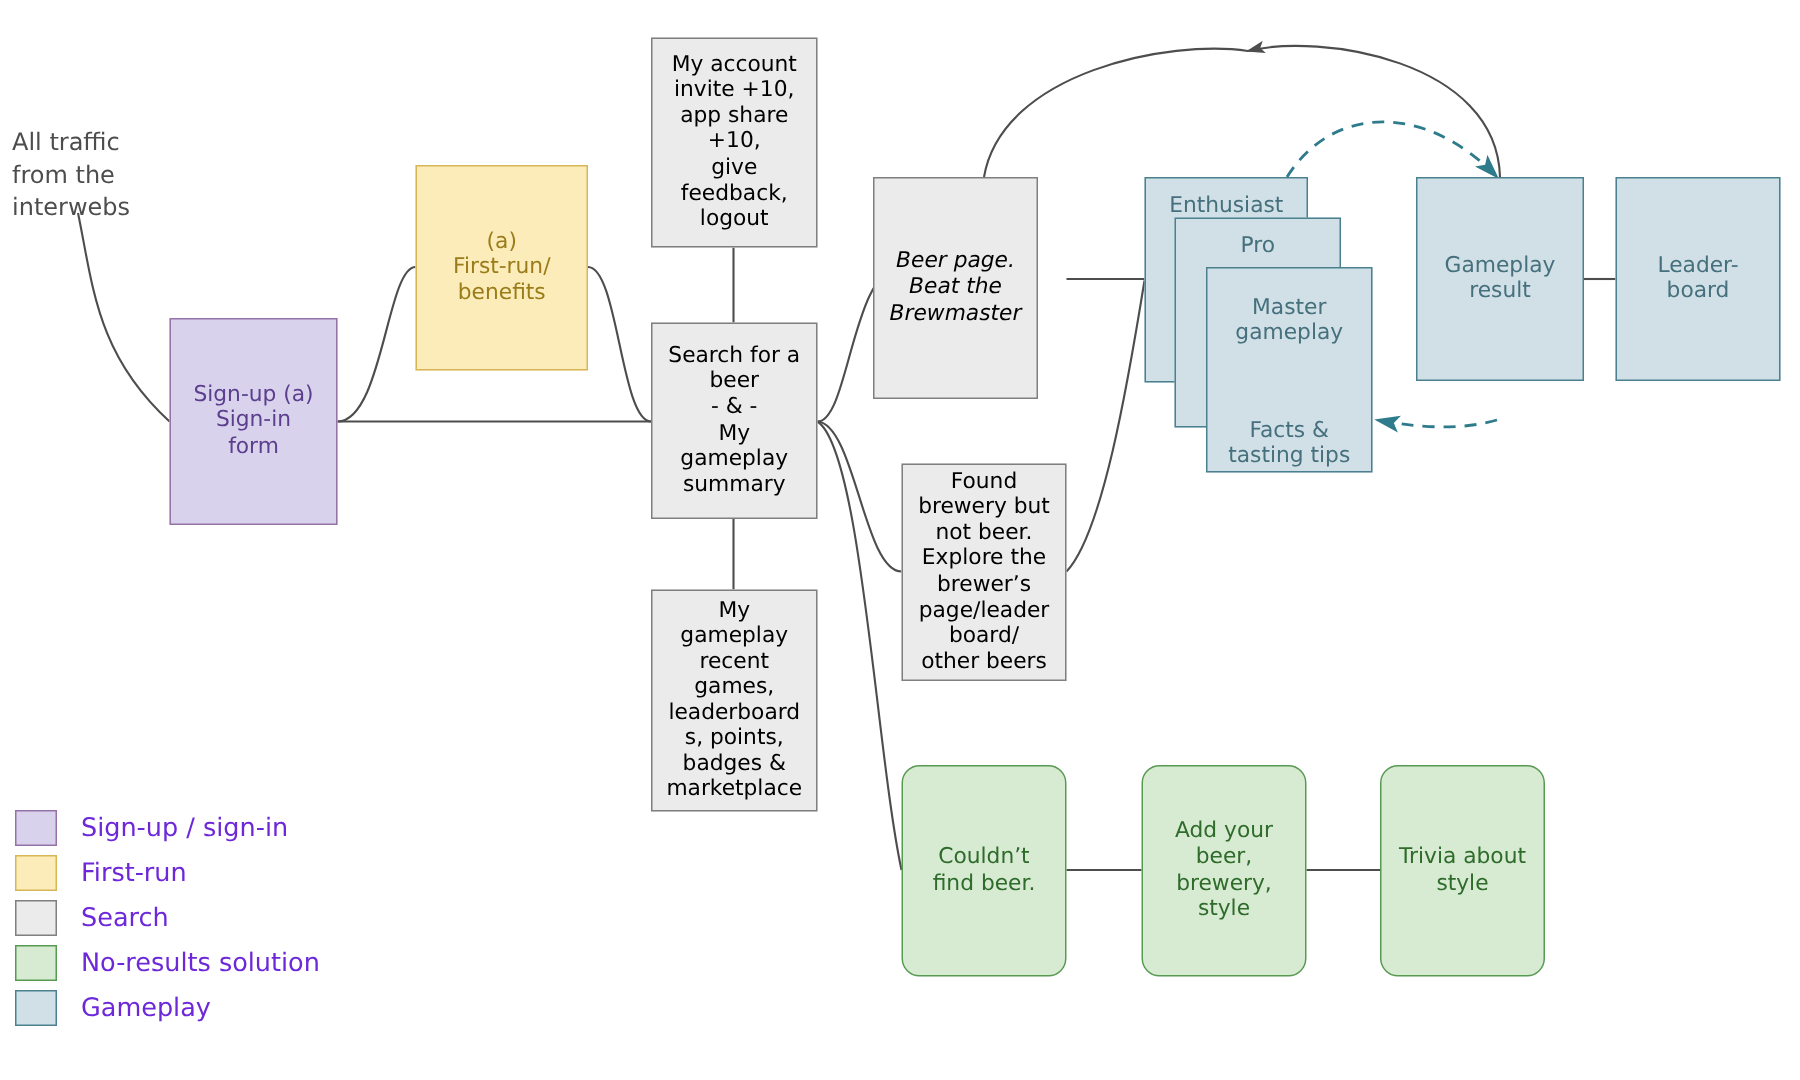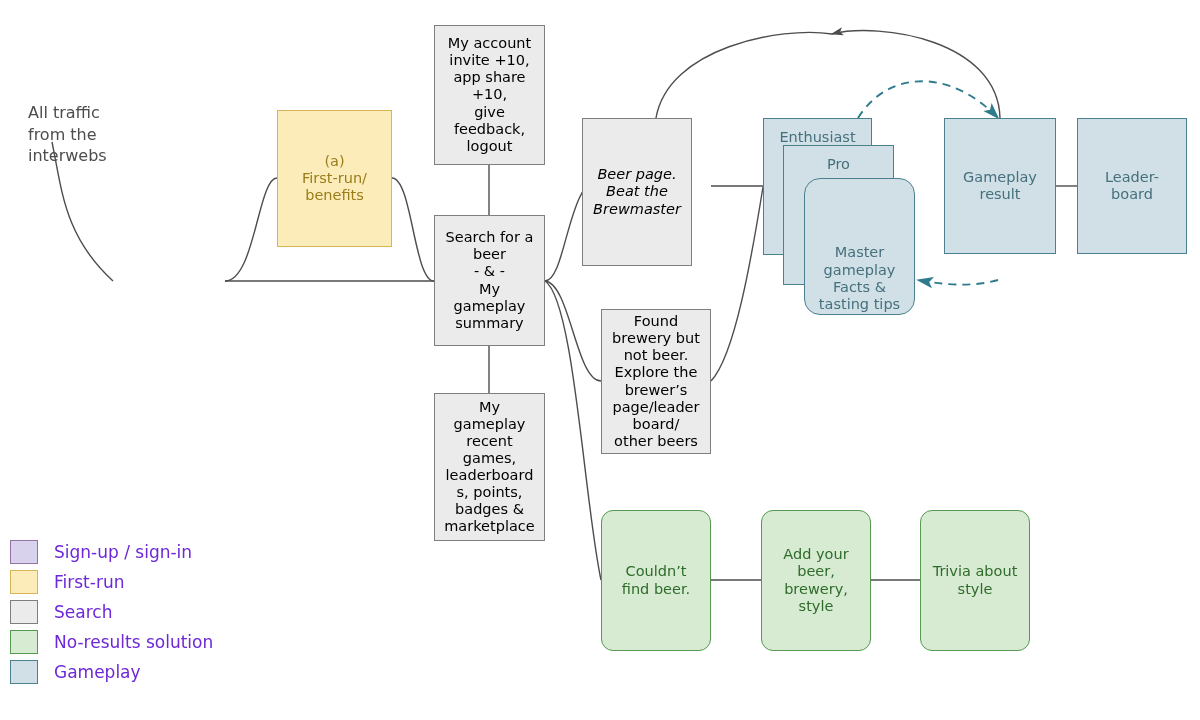--- a/index.html
+++ b/index.html
@@ -69,23 +69,22 @@
   .node.gameplay {
     background: #d0e0e6;
     border-color: #4b818f;
     color: #46707d;
   }
   .node.card-top {
     align-items: flex-start;
     padding-top: 10px;
   }
   .node.card-master {
-    align-items: center;
-    padding-top: 32px;
-    border-radius: 16px;
+    align-items: flex-start;
+    padding-top: 18px;
   }
   .free-label {
     position: absolute;
     font-size: 16px;
     line-height: 1.35;
     color: #4d4d4d;
     white-space: pre-line;
   }
   .legend {
     position: absolute;
@@ -171,24 +170,27 @@
     </g>
 
     <g fill="none" stroke="#2e7b8c" stroke-width="1.9" stroke-dasharray="8 6">
 
       <path d="M 858 118 C 888 70 950 68 998 118" marker-end="url(#arrow-dash)"></path>
 
       <path d="M 998 280 C 970 288 940 284 918 280" marker-end="url(#arrow-dash)"></path>
     </g>
   </svg>
 
-  <div class="free-label" style="left:28px; top:84px; width:120px;margin-top:18px;">All traffic
+  <div class="free-label" style="left:8px; top:84px; width:120px;">All traffic
 from the
 interwebs</div>
 
+  <div class="node signup" style="left:113px; top:212px; width:112px; height:138px;">Sign-up (a)
+Sign-in
+form</div>
 
   <div class="node firstrun" style="left:277px; top:110px; width:115px; height:137px;">(a)
 First-run/
 benefits</div>
 
   <div class="node search" style="left:434px; top:25px; width:111px; height:140px;">My account
 invite +10,
 app share
 +10,
 give

